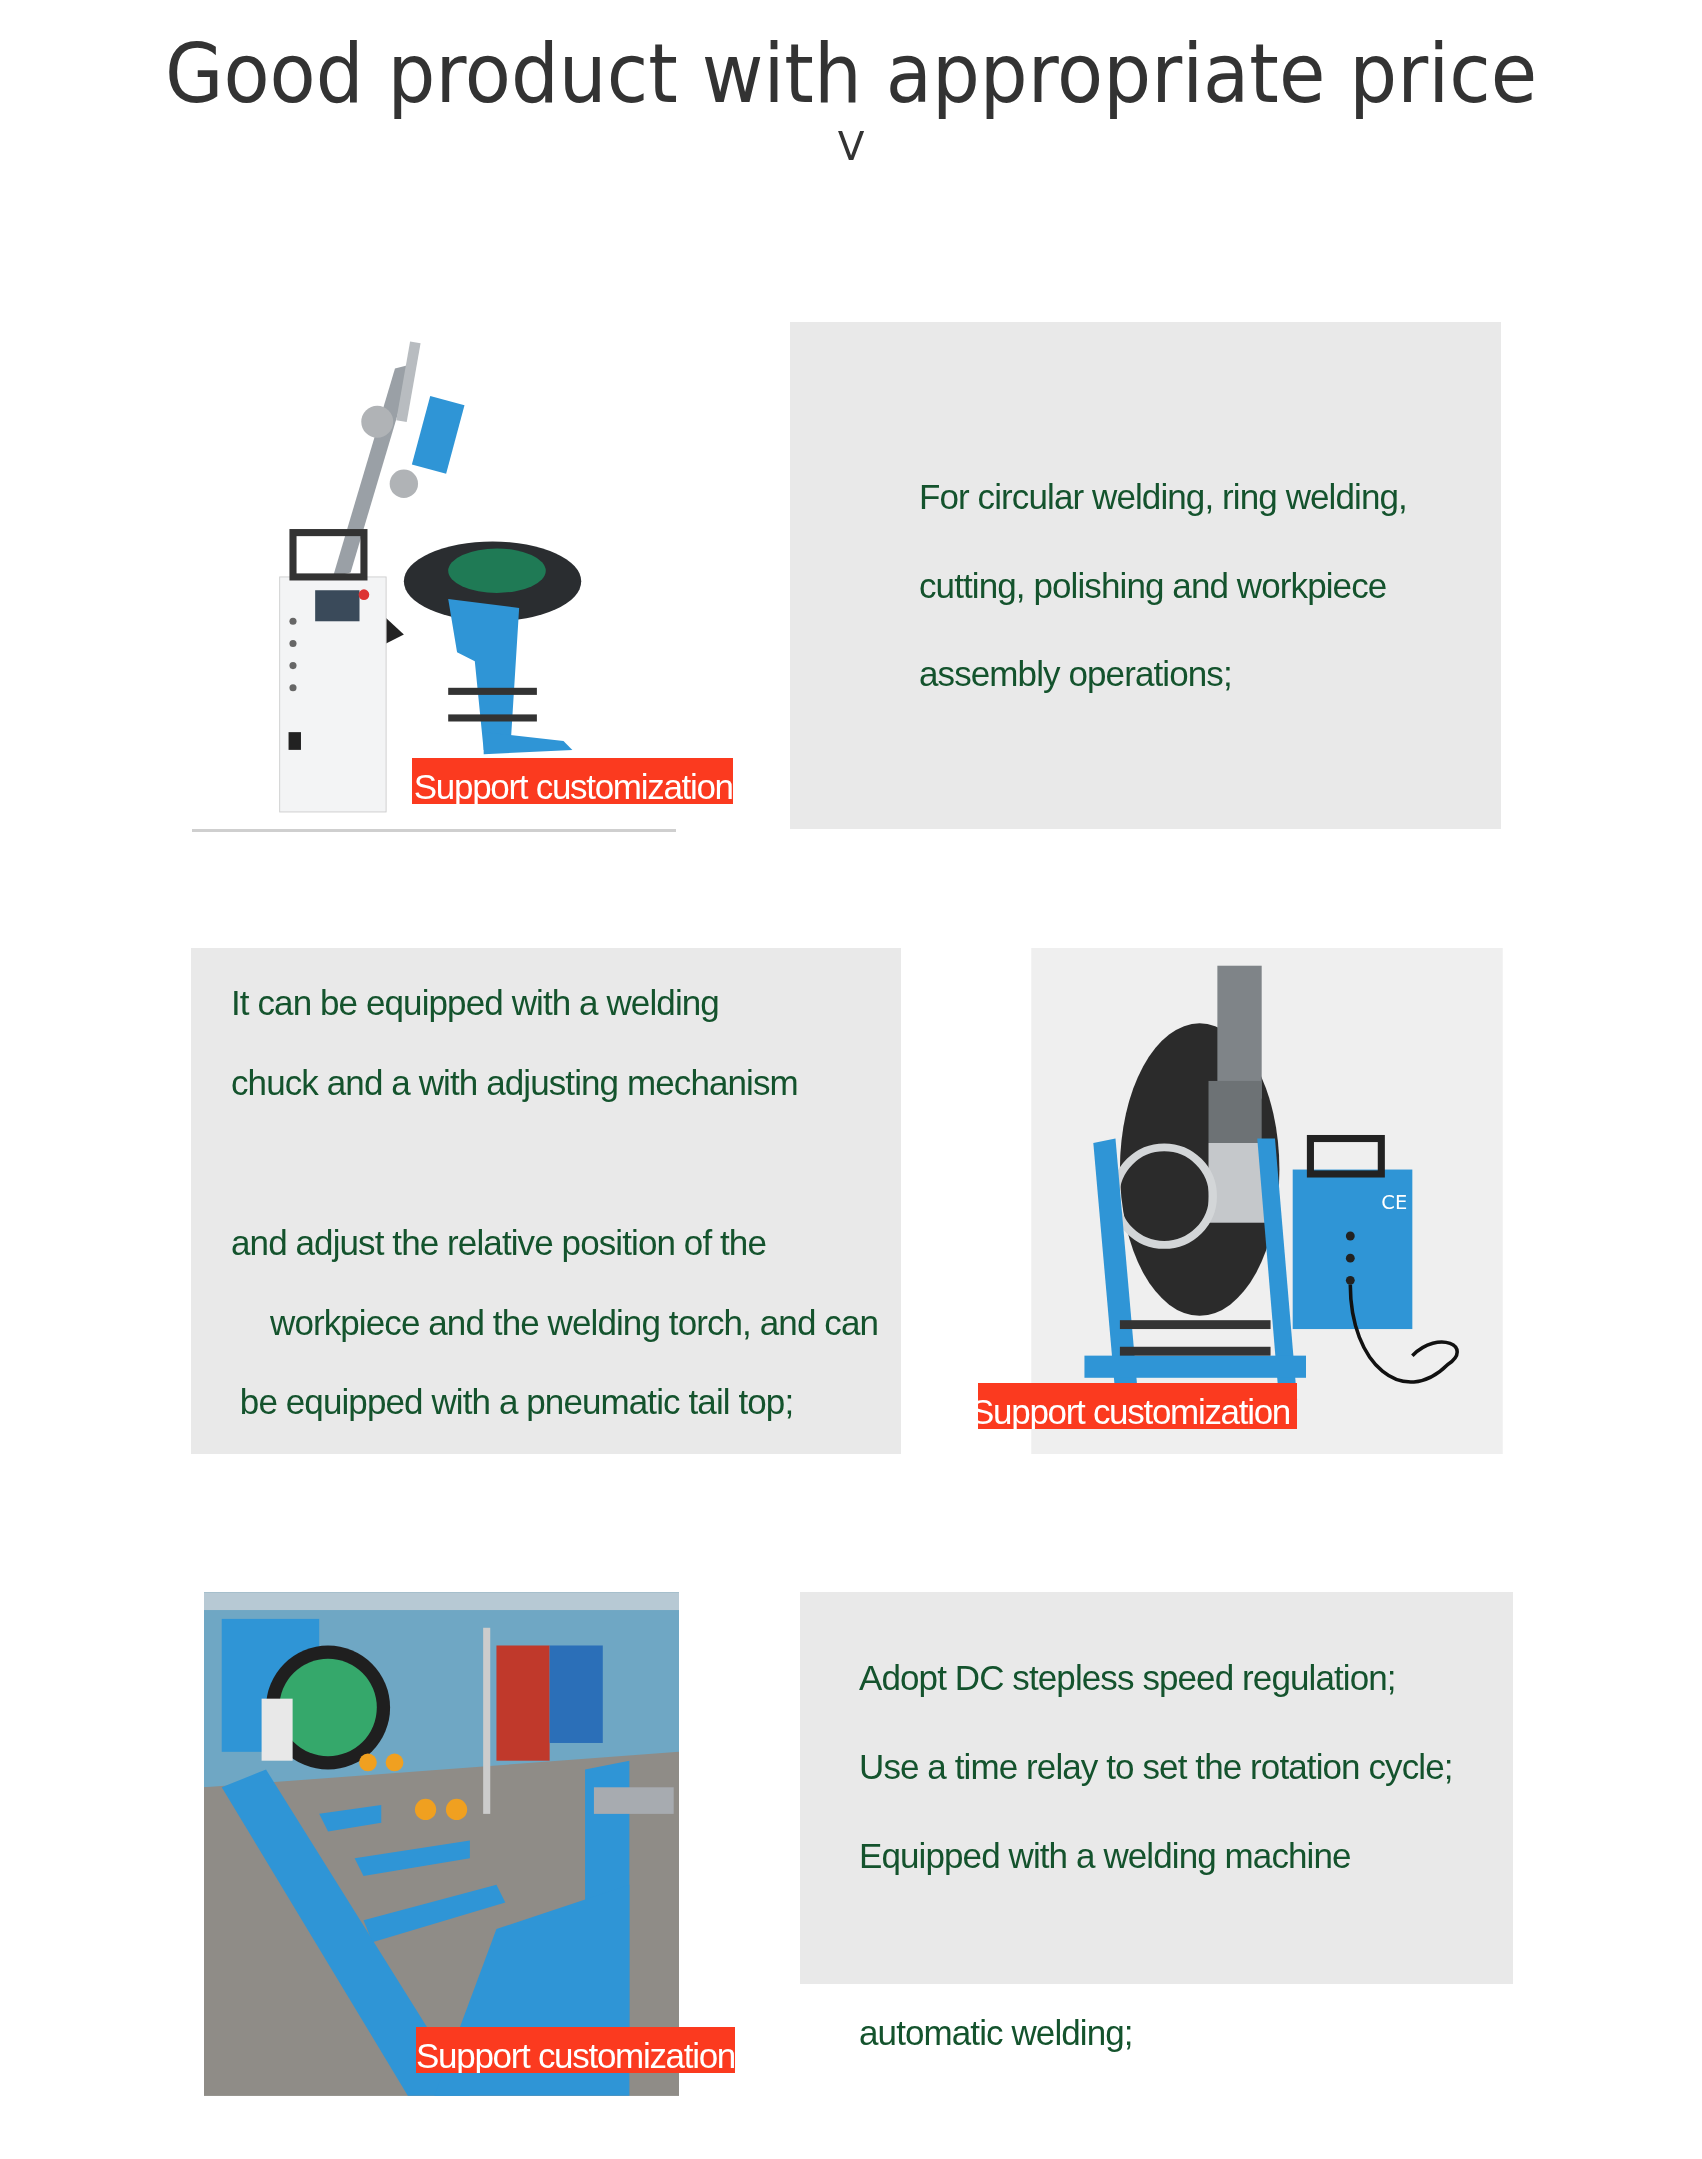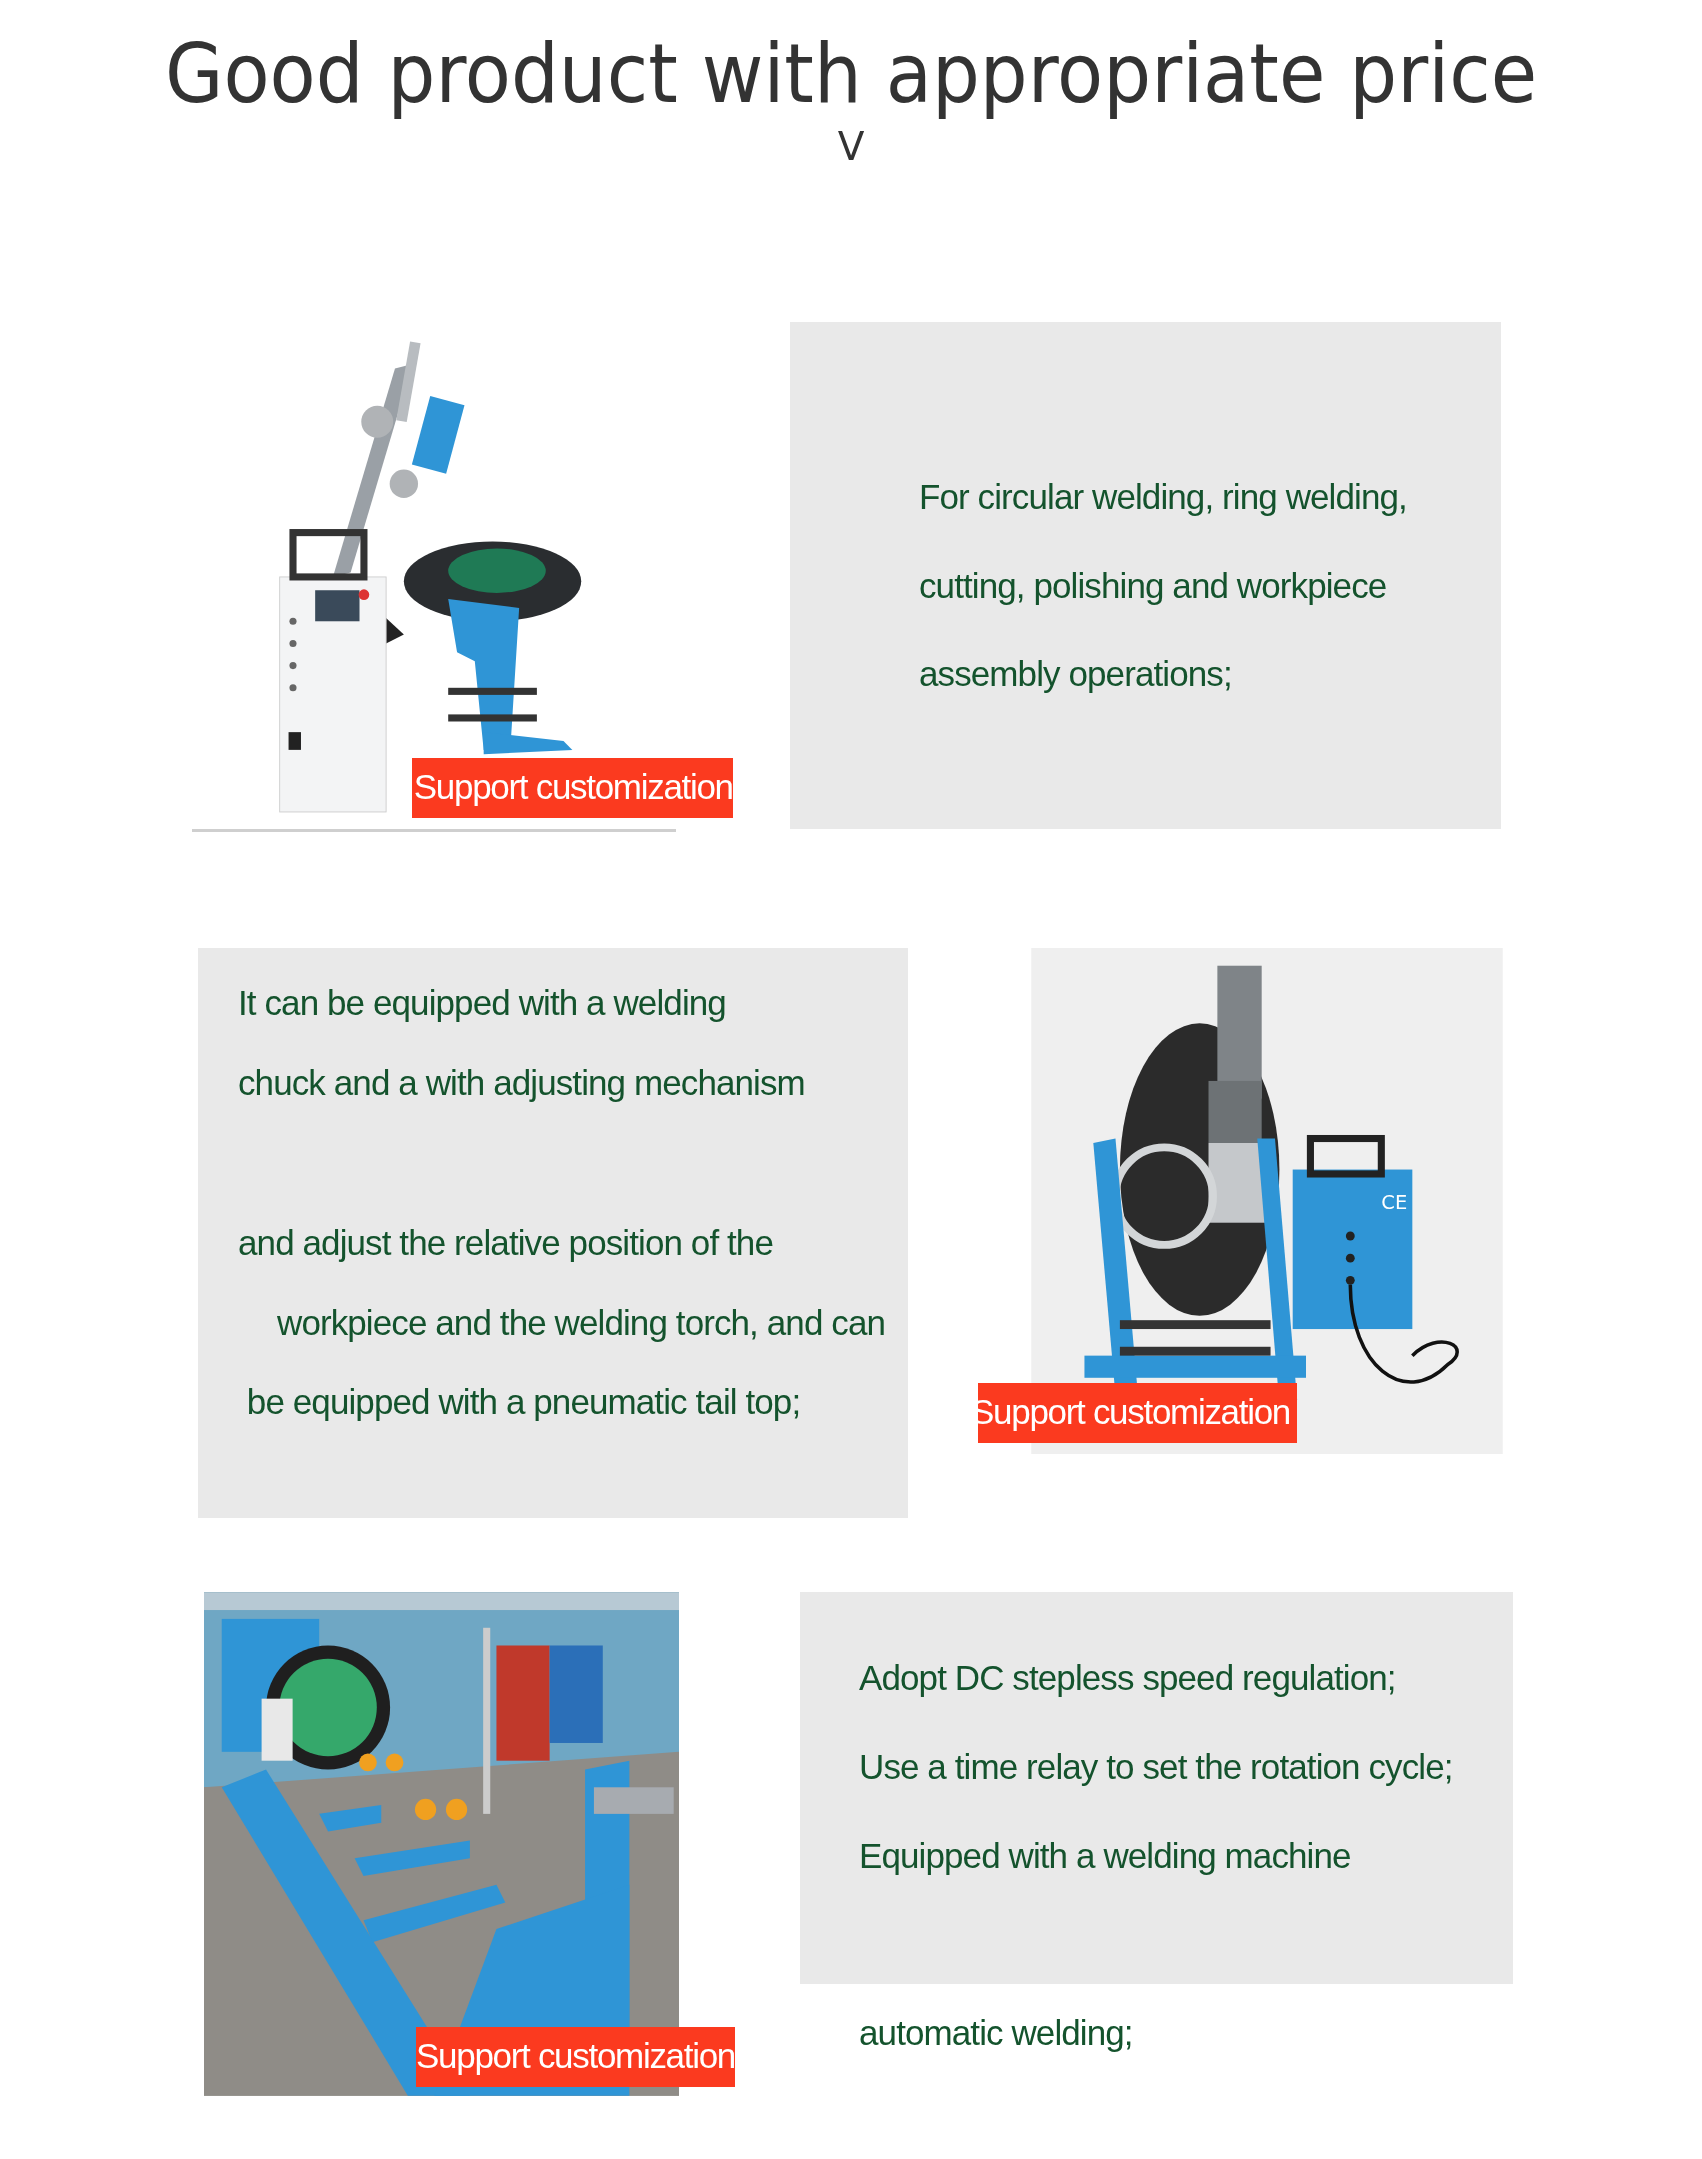--- a/index.html
+++ b/index.html
@@ -2,21 +2,21 @@
 <html style="font-size:14px"><head>
 <meta charset="utf-8">
 <style>
   html,body{margin:0;padding:0;background:#fff;}
   body{width:1702px;height:2160px;position:relative;overflow:hidden;font-family:"Liberation Sans","DejaVu Sans",sans-serif;color:#333;}
   .title{position:absolute;left:0;width:1702px;top:25px;text-align:center;font-size:82px;letter-spacing:0px;color:#333;line-height:98px;font-family:"DejaVu Sans",sans-serif;transform:scaleX(0.92);}
   .chev{position:absolute;left:0;width:1702px;top:124px;text-align:center;font-size:39px;color:#333;font-family:"DejaVu Sans",sans-serif;}
   .grey{position:absolute;background:#e9e9e9;}
   .txt{position:absolute;font-size:35px;color:#14532d;letter-spacing:-0.9px;white-space:pre;}
   .img{position:absolute;overflow:hidden;}
-  .badge{position:absolute;background:#fb3a1f;color:#fff;font-size:35px;line-height:58px;height:60px;white-space:nowrap;overflow:hidden;letter-spacing:-1.3px;}
+  .badge{position:absolute;background:#fb3a1f;color:#fff;font-size:35px;line-height:58px;height:46px;white-space:nowrap;overflow:hidden;letter-spacing:-1.3px;}
   .line{position:absolute;height:2.7px;background:#cfcfcf;}
 </style>
 </head>
 <body>
 
 <div class="title">Good product with appropriate price</div>
 <div class="chev">V</div>
 
 <div class="img" style="left:191px;top:324px;width:541px;height:497px;">
   <svg width="541" height="497" viewBox="0 0 610 560">
@@ -49,21 +49,21 @@
 </div>
 <div class="badge" style="left:412px;top:758px;width:319px;padding-left:1.8px;">Support customization</div>
 <div class="line" style="left:192px;top:829px;width:484px;"></div>
 
 <div class="grey" style="left:790px;top:322px;width:711px;height:507px;">
   <div class="txt" style="left:129px;top:155px;">For circular welding, ring welding,</div>
   <div class="txt" style="left:129px;top:244px;">cutting, polishing and workpiece</div>
   <div class="txt" style="left:129px;top:332px;">assembly operations;</div>
 </div>
 
-<div class="grey" style="left:198px;top:948px;width:710px;height:570px;">
+<div class="grey" style="left:191px;top:948px;width:710px;height:506px;">
   <div class="txt" style="left:40px;top:35px;">It can be equipped with a welding</div>
   <div class="txt" style="left:40px;top:115px;">chuck and a with adjusting mechanism</div>
   <div class="txt" style="left:40px;top:275px;">and adjust the relative position of the</div>
   <div class="txt" style="left:40px;top:355px;margin-left:39px;">workpiece and the welding torch, and can</div>
   <div class="txt" style="left:40px;top:434px;"> be equipped with a pneumatic tail top;</div>
 </div>
 
 <div class="img" style="left:1031px;top:948px;width:472px;height:506px;">
   <svg width="472" height="506" viewBox="0 0 532 571">
     <rect width="532" height="571" fill="#efefef"></rect>

